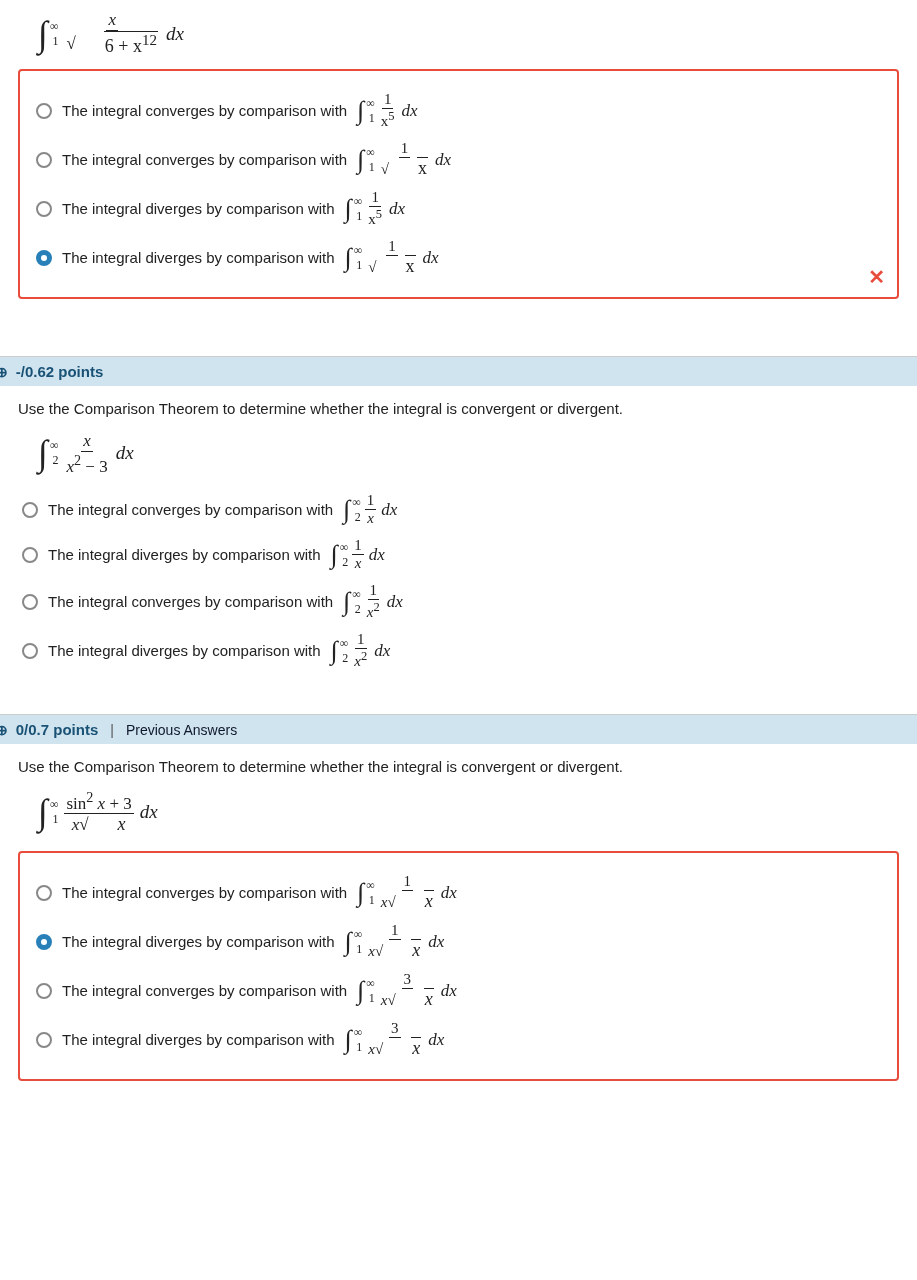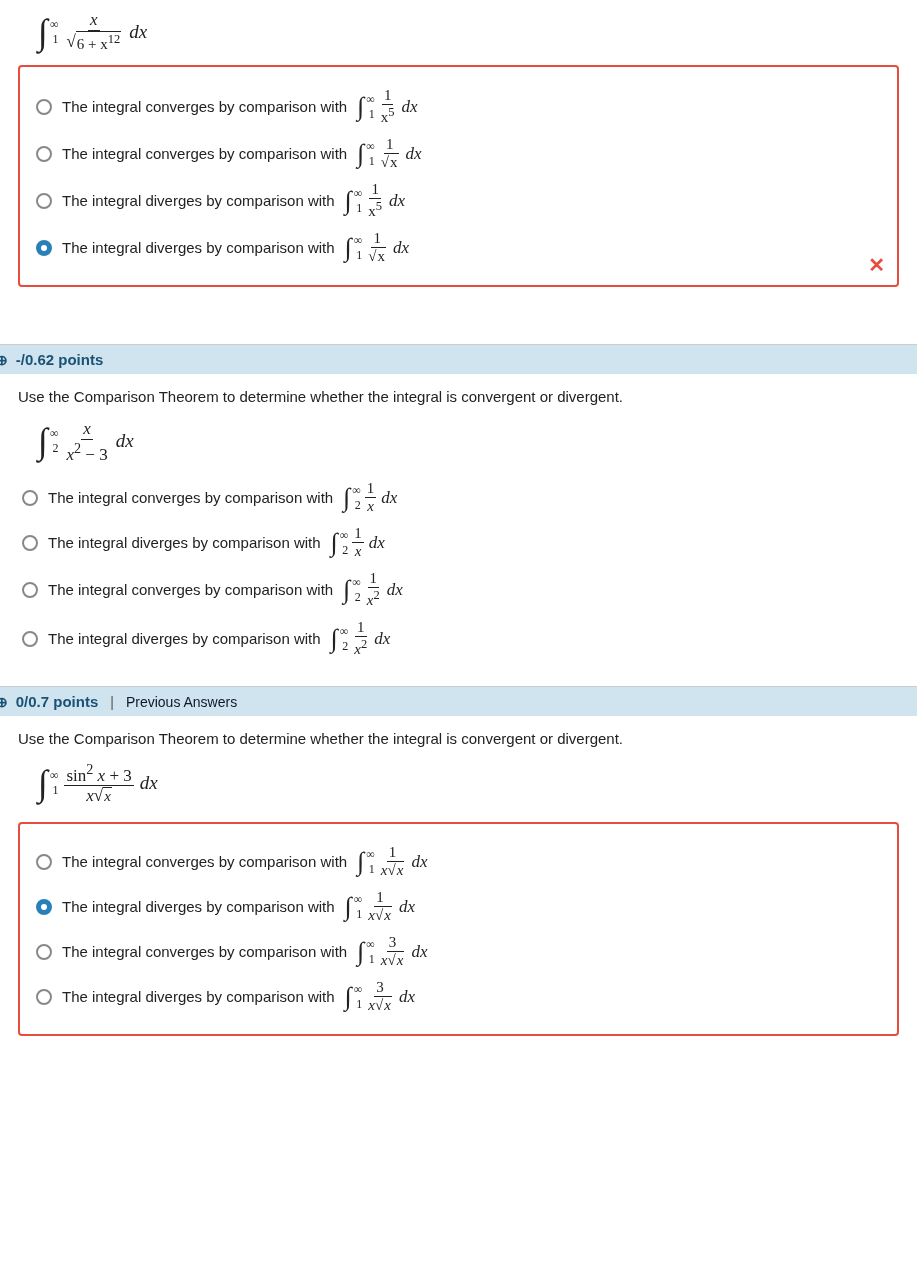--- a/index.html
+++ b/index.html
@@ -5,21 +5,21 @@
     * { box-sizing: border-box; margin: 0; padding: 0; }
     body {
       font-family: Arial, sans-serif;
       font-size: 15px;
       background: #fff;
       color: #222;
       width: 917px;
     }
 
     .section {
-      padding: 10px 18px 18px 18px;
+      padding: 10px 18px 34px 18px;
       border-bottom: 1px solid #ccc;
     }
 
     .section-header {
       background: #d0e4f0;
       padding: 6px 14px;
       display: flex;
       align-items: center;
       gap: 8px;
       font-size: 14px;
@@ -135,21 +135,22 @@
 
     .sqrt-wrap {
       display: inline-flex;
       align-items: center;
     }
 
     .overline-content {
       border-top: 1.5px solid #222;
       padding: 0 1px;
       font-family: "Times New Roman", serif;
-      font-size: 15px;
+      font-size: 18px;
+      margin-left: 28px;
     }
 
     
     .int-expr {
       display: inline-flex;
       align-items: center;
       font-family: "Times New Roman", serif;
       font-size: 17px;
       gap: 2px;
     }

